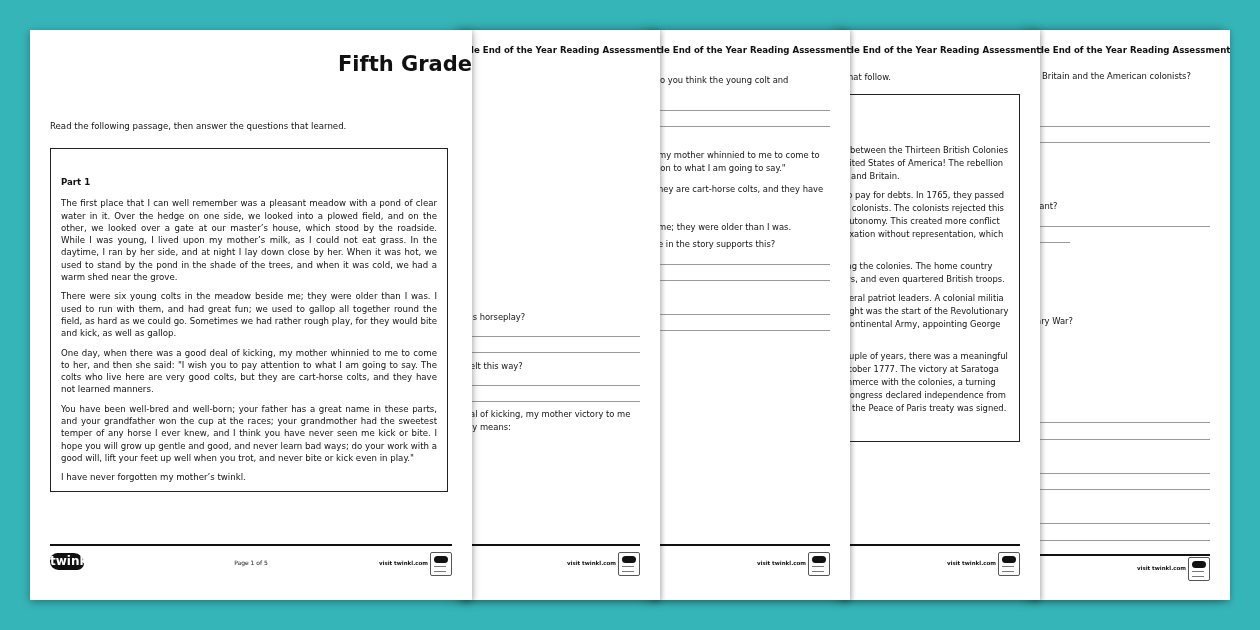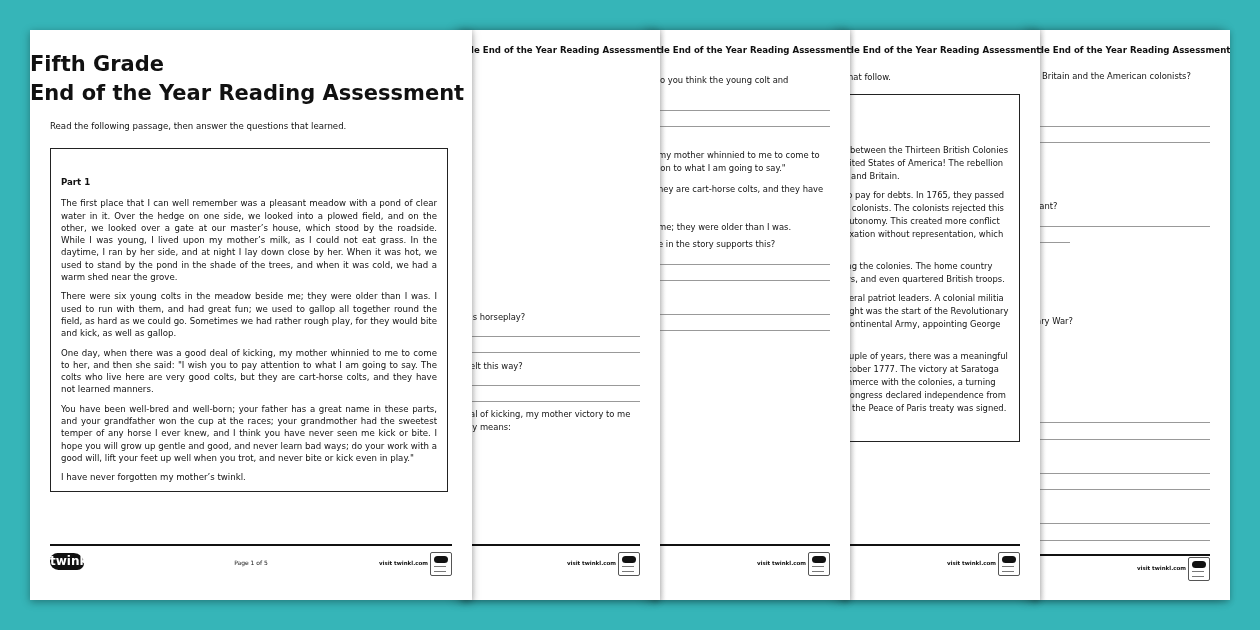--- a/index.html
+++ b/index.html
@@ -4,21 +4,21 @@
 <style>
   html,body{margin:0;padding:0;}
   body{width:1260px;height:630px;background:#36b5b8;position:relative;overflow:hidden;font-family:"DejaVu Sans",sans-serif;color:#111;}
   .page{position:absolute;top:30px;height:570px;background:#fff;box-shadow:-6px 0 10px rgba(0,0,0,0.35),0 2px 6px rgba(0,0,0,0.25);overflow:hidden;}
   .page .edge{position:absolute;left:0;top:0;bottom:0;width:14px;background:linear-gradient(to right,#cfcfcf,#fff);}
   .p1{left:30px;width:442px;z-index:5;box-shadow:0 2px 8px rgba(0,0,0,0.35);}
   .p2{left:462px;width:198px;z-index:4;}
   .p3{left:652px;width:198px;z-index:3;}
   .p4{left:842px;width:198px;z-index:2;}
   .p5{left:1032px;width:198px;z-index:1;}
-  .title{position:absolute;left:0;right:0;top:20px;text-align:left;font-weight:bold;font-size:21px;line-height:29px;}
+  .title{position:absolute;left:0;right:0;top:20px;text-align:right;font-weight:bold;font-size:21px;line-height:29px;}
   .intro{position:absolute;left:20px;top:91px;font-size:8.6px;}
   .box{position:absolute;left:20px;top:118px;width:398px;height:344px;border:1.5px solid #222;box-sizing:border-box;padding:14px 10px 0 10px;font-size:8.6px;line-height:12.3px;}
   .box .part{font-weight:bold;margin:13px 0 9px 0;}
   .box .sub{font-weight:bold;margin:0 0 6px 0;}
   .box p{margin:0 0 7px 0;text-align:justify;}
   .footer-line{position:absolute;left:20px;right:20px;top:514px;height:1.5px;background:#111;}
   .p2 .footer-line,.p3 .footer-line,.p4 .footer-line,.p5 .footer-line{left:4px;right:20px;}
   .twinkl-logo{position:absolute;left:20px;top:523px;width:34px;height:17px;background:#111;border-radius:9px 12px 8px 10px;color:#fff;font-size:12px;font-weight:bold;text-align:center;line-height:17px;}
   .page-num{position:absolute;left:0;right:0;top:529px;text-align:center;font-size:6px;}
   .visit{position:absolute;right:44px;top:530px;font-size:5.5px;font-weight:bold;}
@@ -116,21 +116,20 @@
   <div class="txt" style="top:379px;left:8px;">al of kicking, my mother victory to me</div>
   <div class="txt" style="top:392px;left:8px;">ly means:</div>
   <div class="footer-line"></div>
   <div class="visit">visit twinkl.com</div>
   <div class="badge"></div>
 </div>
 
 <div class="page p1">
   <div class="title">
     <div>Fifth Grade</div>
-    <div>End of the Year Reading Assessment</div>
   </div>
   <div class="intro">Read the following passage, then answer the questions that learned.</div>
   <div class="box">
     <div class="part">Part 1</div>
     <p>The first place that I can well remember was a pleasant meadow with a pond of clear water in it. Over the hedge on one side, we looked into a plowed field, and on the other, we looked over a gate at our master’s house, which stood by the roadside. While I was young, I lived upon my mother’s milk, as I could not eat grass. In the daytime, I ran by her side, and at night I lay down close by her. When it was hot, we used to stand by the pond in the shade of the trees, and when it was cold, we had a warm shed near the grove.</p>
     <p>There were six young colts in the meadow beside me; they were older than I was. I used to run with them, and had great fun; we used to gallop all together round the field, as hard as we could go. Sometimes we had rather rough play, for they would bite and kick, as well as gallop.</p>
     <p>One day, when there was a good deal of kicking, my mother whinnied to me to come to her, and then she said: "I wish you to pay attention to what I am going to say. The colts who live here are very good colts, but they are cart-horse colts, and they have not learned manners.</p>
     <p>You have been well-bred and well-born; your father has a great name in these parts, and your grandfather won the cup at the races; your grandmother had the sweetest temper of any horse I ever knew, and I think you have never seen me kick or bite. I hope you will grow up gentle and good, and never learn bad ways; do your work with a good will, lift your feet up well when you trot, and never bite or kick even in play."</p>
     <p>I have never forgotten my mother’s twinkl.</p>
   </div>

